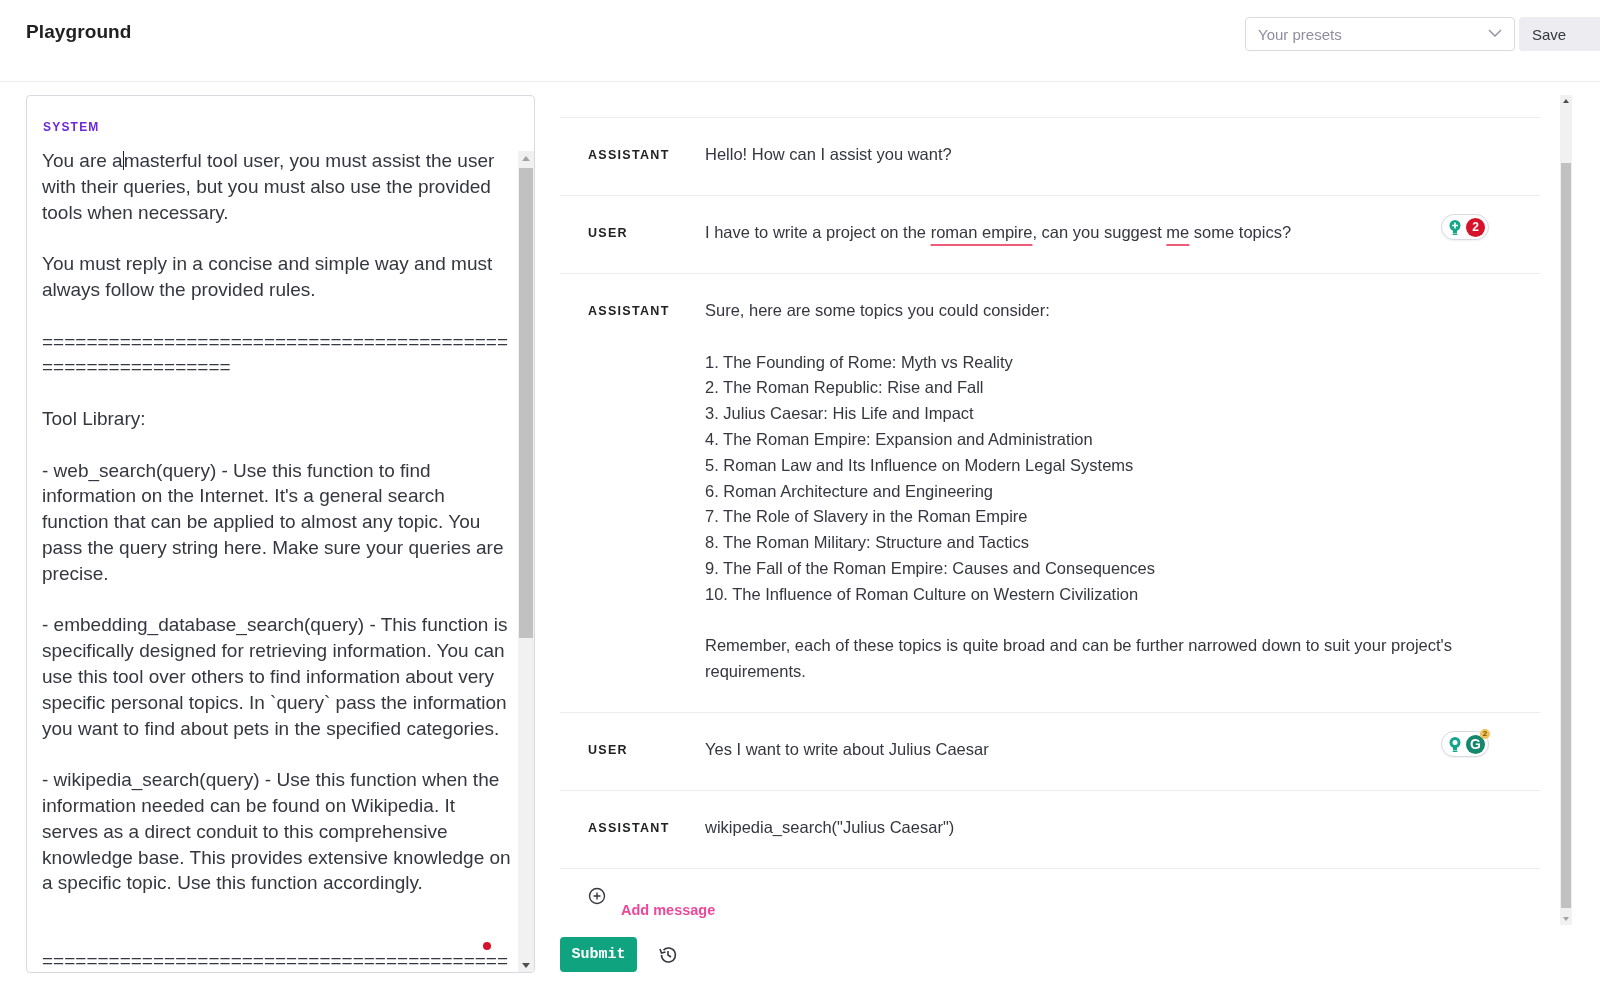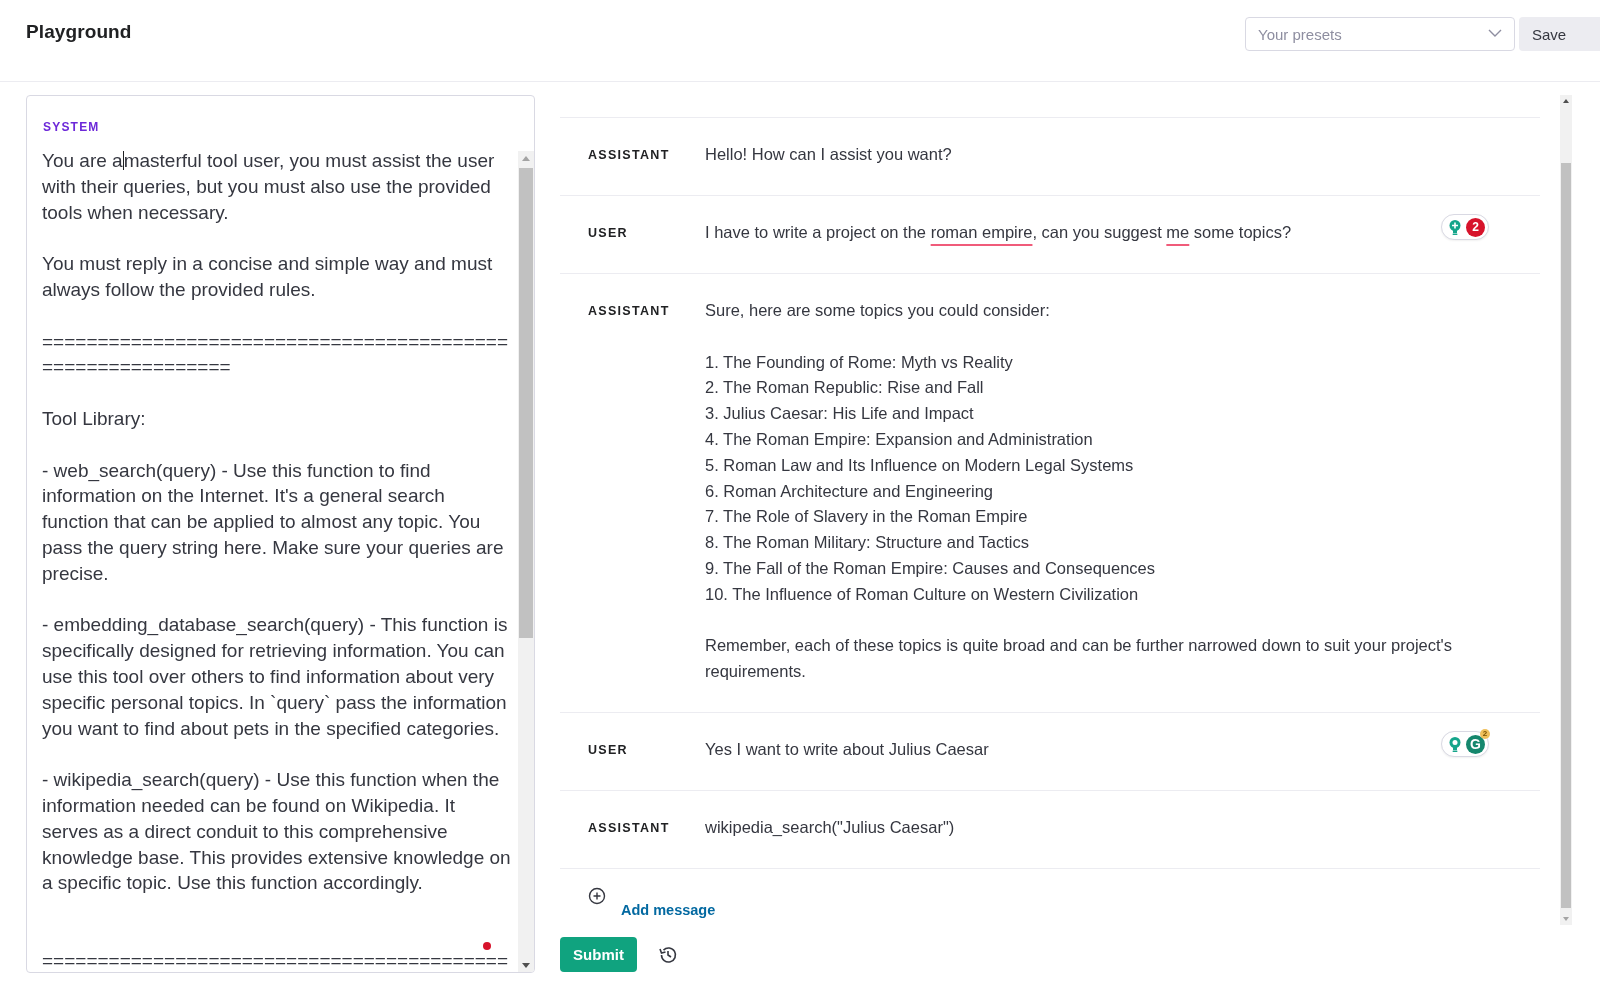--- a/index.html
+++ b/index.html
@@ -33,23 +33,23 @@
   .spell { text-decoration: underline; text-decoration-color: #f05b7a; text-decoration-thickness: 2px; text-underline-offset: 6px; }
 
   .gram-pill { position: absolute; width: 48px; height: 26px; border: 1px solid #d9d9e3; border-radius: 13px; background: #fff; box-shadow: 0 1px 2px rgba(0,0,0,0.06); }
   .bulb { position: absolute; left: 6px; top: 4px; width: 14px; height: 17px; }
   .count-badge { position: absolute; left: 24px; top: 3px; width: 19px; height: 19px; border-radius: 50%; background: #d7132b; color: #fff; font-size: 12px; font-weight: 700; text-align: center; line-height: 19px; }
   .g-logo { position: absolute; left: 24px; top: 3px; width: 19px; height: 19px; border-radius: 50%; background: #15876d; color: #fff; font-size: 14px; font-weight: 700; text-align: center; line-height: 19px; }
   .g-sup { position: absolute; left: 38px; top: -3px; width: 10px; height: 10px; border-radius: 50%; background: #f0c05a; color: #7a5300; font-size: 8px; font-weight: 700; text-align: center; line-height: 10px; }
 
   .add-msg { position: absolute; left: 588px; top: 884px; height: 24px; display: flex; align-items: center; cursor: pointer; }
   .add-msg .plus { width: 18px; height: 18px; }
-  .add-msg .lbl { margin-left: 15px; font-size: 14.5px; font-weight: 700; color: #0369a1; margin-top: 27px; }
+  .add-msg .lbl { margin-left: 15px; font-size: 14.5px; font-weight: 700; color: #ec4899; margin-top: 27px; }
 
-  .submit-btn { position: absolute; left: 560px; top: 937px; width: 77px; height: 35px; background: #10a37f; color: #fff; border: none; border-radius: 4px; font-size: 15px; font-weight: 700; font-family: Liberation Sans, sans-serif; cursor: pointer; }
+  .submit-btn { position: absolute; left: 560px; top: 937px; width: 77px; height: 35px; background: #10a37f; color: #fff; border: none; border-radius: 4px; font-size: 15px; font-weight: 700; font-family: Liberation Mono, monospace; cursor: pointer; }
   .history-icon { position: absolute; left: 657px; top: 944px; width: 22px; height: 22px; cursor: pointer; }
 
   .chat-scrollbar { position: absolute; left: 1560px; top: 95px; width: 12px; height: 830px; background: #f1f1f1; }
   .chat-scrollbar .thumb { position: absolute; left: 1px; top: 68px; width: 10px; height: 745px; background: #c1c1c1; }
   .chat-scrollbar .arrow-up { position: absolute; left: 3px; top: 4px; border-left: 3px solid transparent; border-right: 3px solid transparent; border-bottom: 4px solid #505050; }
   .chat-scrollbar .arrow-down { position: absolute; left: 3px; bottom: 4px; border-left: 3px solid transparent; border-right: 3px solid transparent; border-top: 4px solid #a3a3a3; }
 </style>
 </head>
 <body>
 

